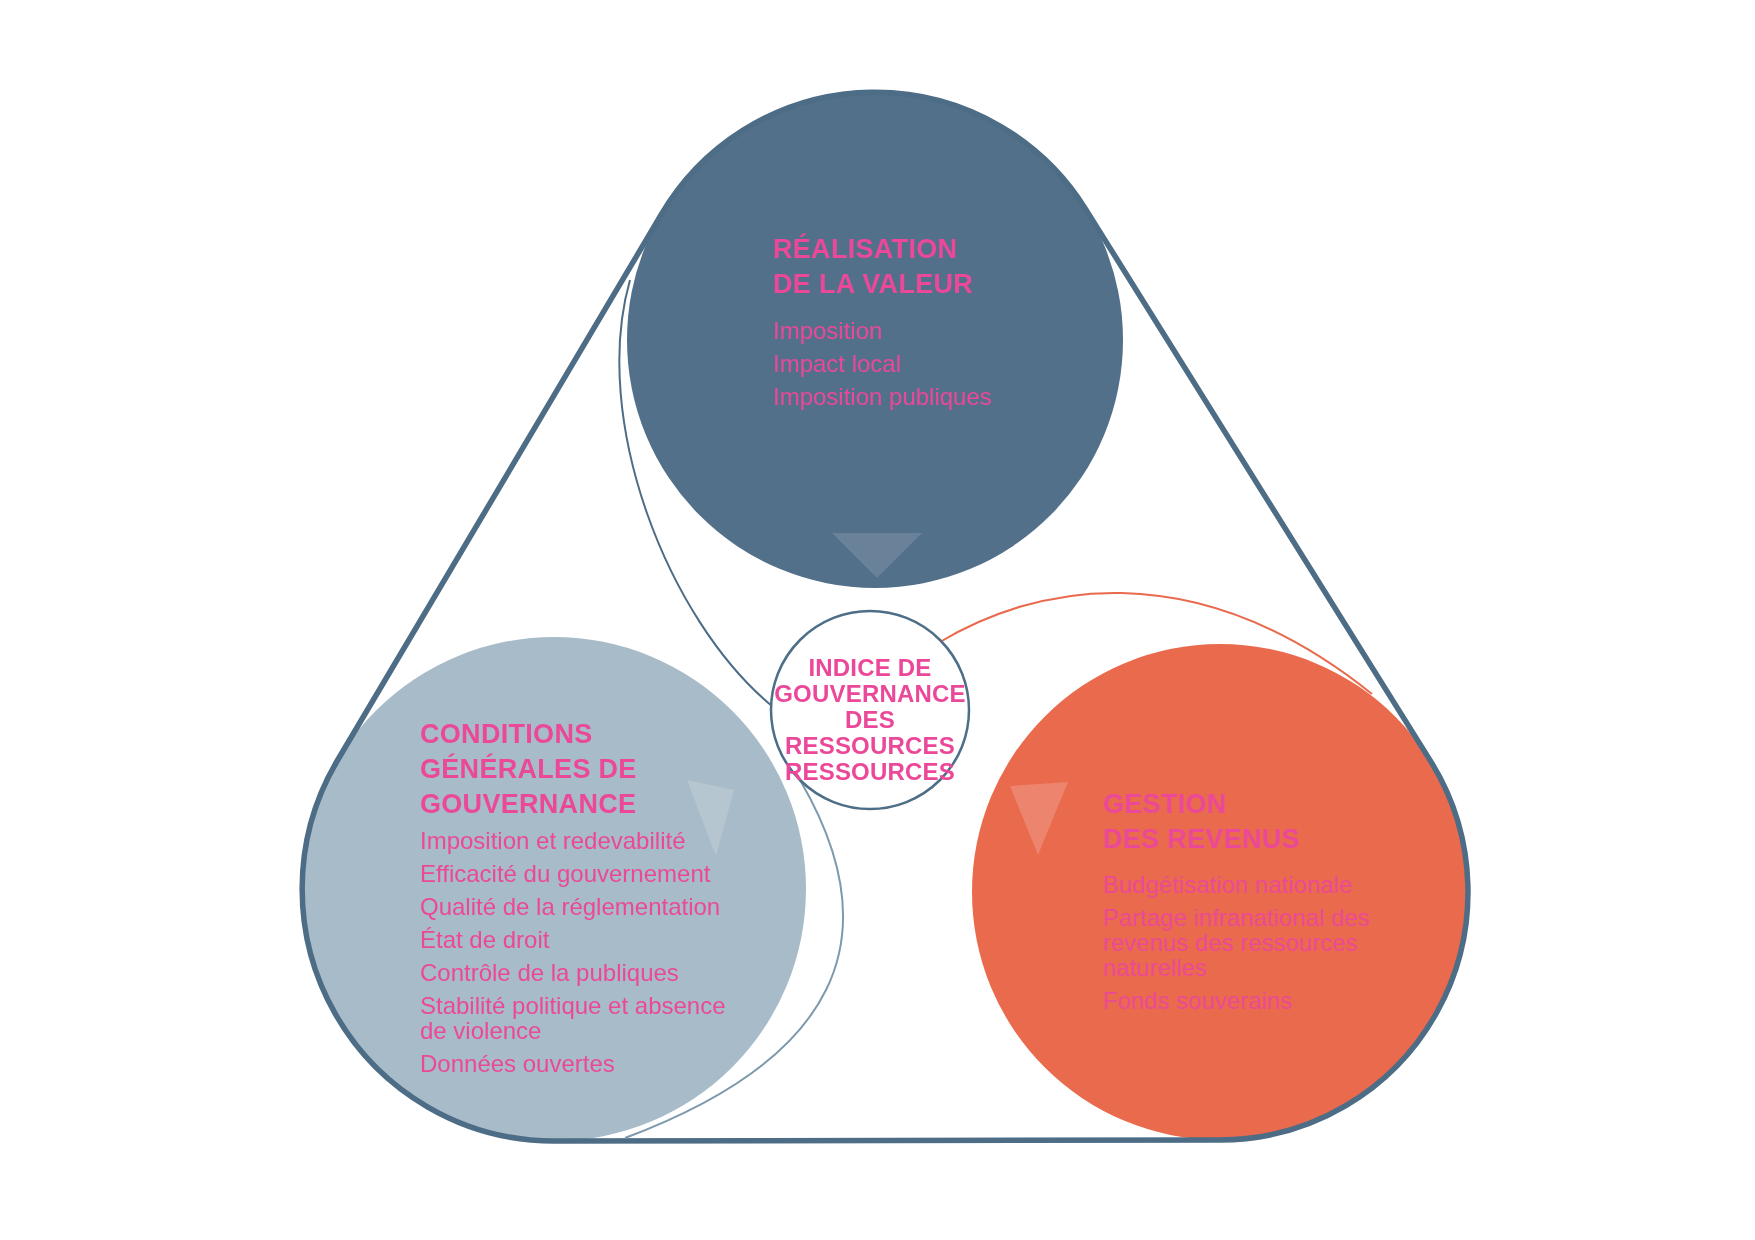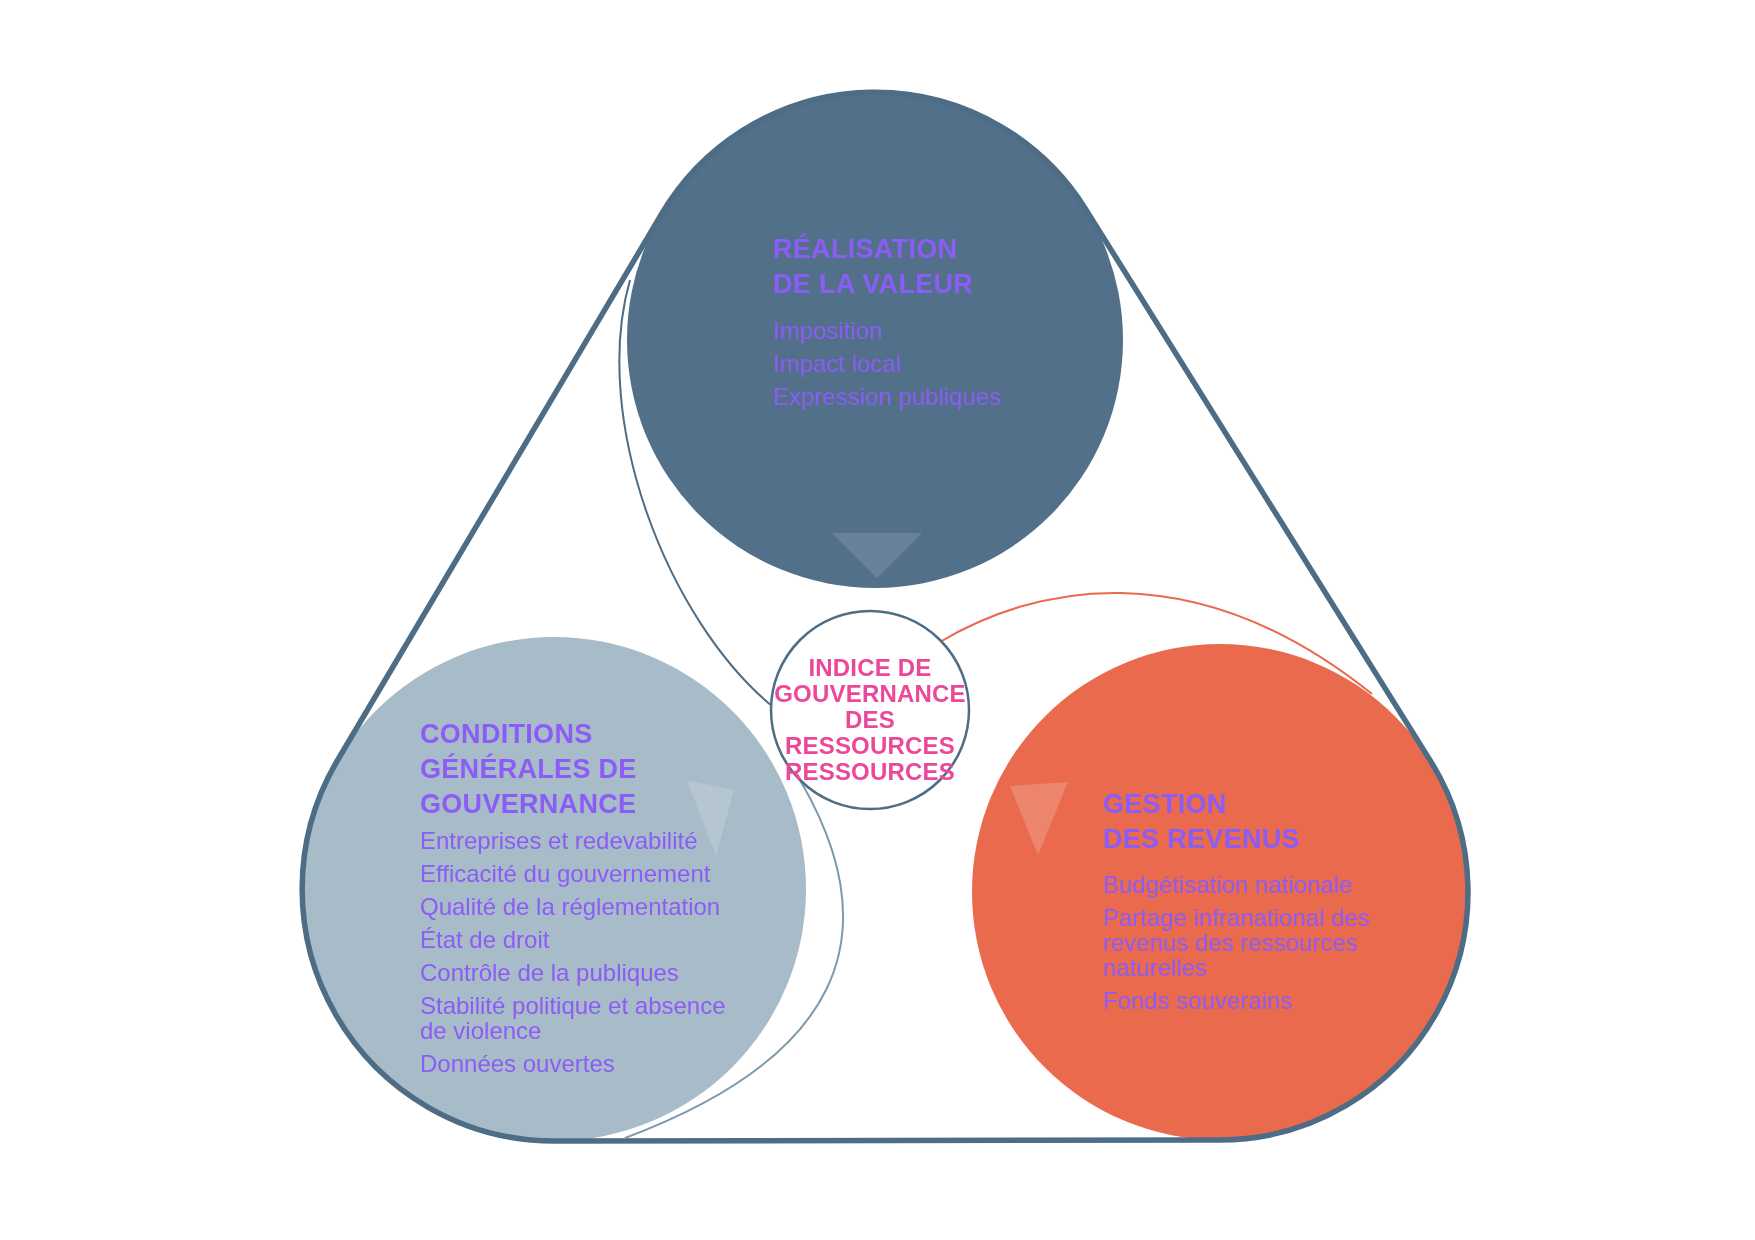--- a/index.html
+++ b/index.html
@@ -15,21 +15,21 @@
     background: #ffffff;
     overflow: hidden;
   }
   .canvas svg {
     position: absolute;
     left: 0;
     top: 0;
   }
   .txt {
     position: absolute;
-    color: #8b5cf6;
+    color: #ec4899;
   }
   .heading {
     font-size: 27px;
     font-weight: bold;
     line-height: 35px;
     letter-spacing: 0.3px;
   }
   .items {
     font-size: 24px;
     font-weight: normal;
@@ -85,30 +85,30 @@
     <circle cx="870" cy="710" r="99" fill="#ffffff" stroke="#4d6e87" stroke-width="2.5"></circle>
   </svg>
 
   <div class="txt heading" id="top-heading">
     <div>RÉALISATION</div>
     <div>DE LA VALEUR</div>
   </div>
   <div class="txt items" id="top-items">
     <div class="item">Imposition</div>
     <div class="item">Impact local</div>
-    <div class="item">Expression publiques</div>
+    <div class="item">Imposition publiques</div>
   </div>
 
   <div class="txt heading" id="left-heading">
     <div>CONDITIONS</div>
     <div>GÉNÉRALES DE</div>
     <div>GOUVERNANCE</div>
   </div>
   <div class="txt items" id="left-items">
-    <div class="item">Entreprises et redevabilité</div>
+    <div class="item">Imposition et redevabilité</div>
     <div class="item">Efficacité du gouvernement</div>
     <div class="item">Qualité de la réglementation</div>
     <div class="item">État de droit</div>
     <div class="item">Contrôle de la publiques</div>
     <div class="item">Stabilité politique et absence de violence</div>
     <div class="item">Données ouvertes</div>
   </div>
 
   <div class="txt items" id="right-items">
     <div class="item">Budgétisation nationale</div>

